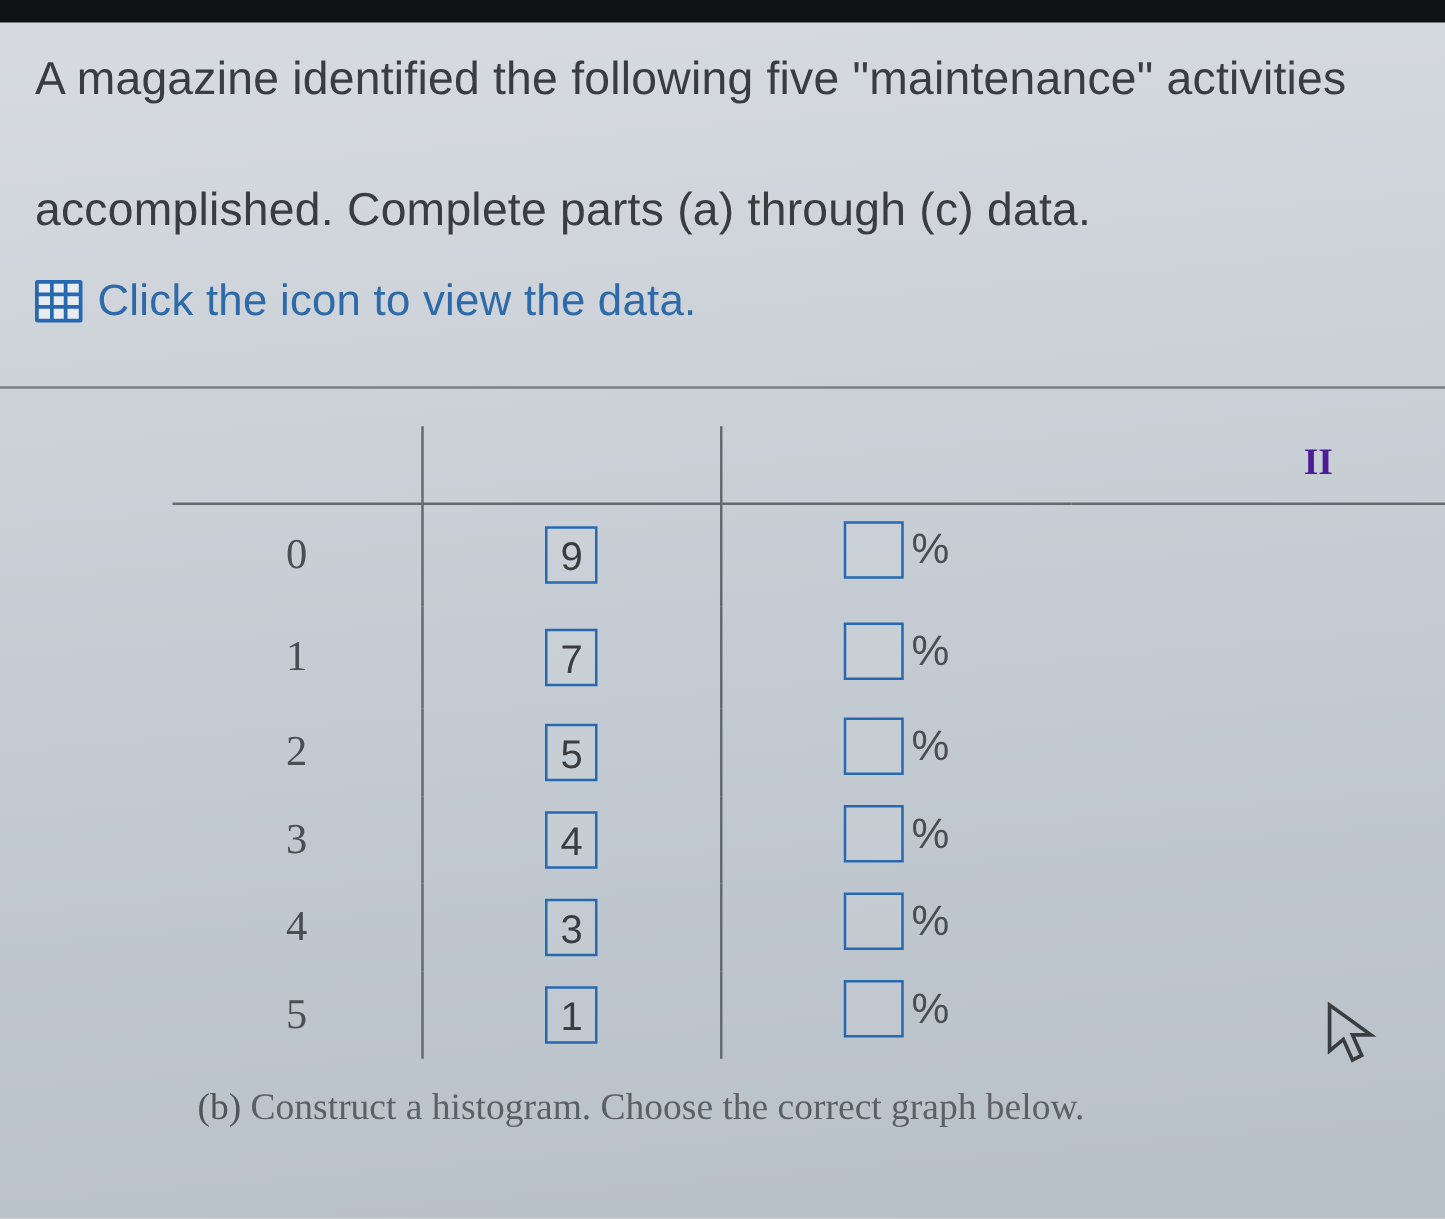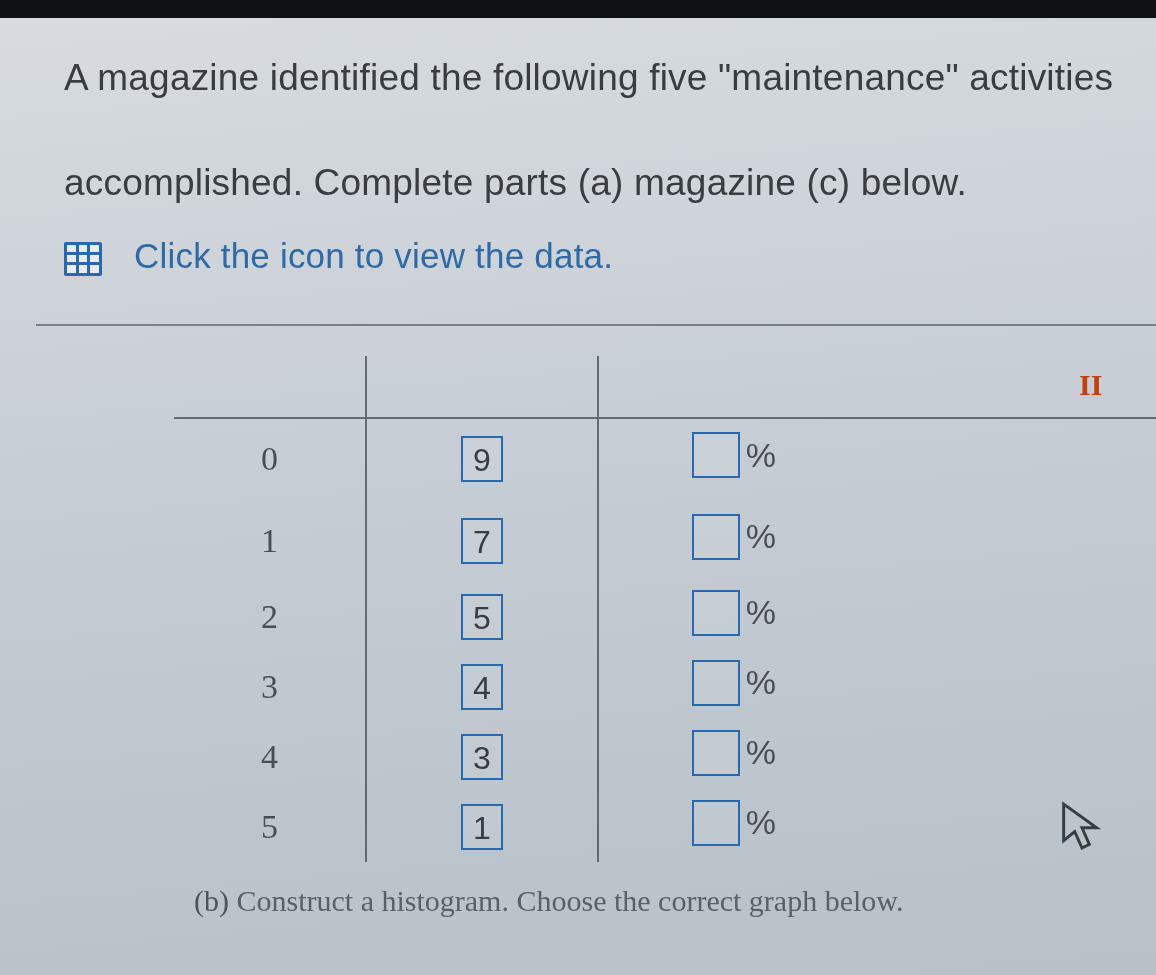--- a/index.html
+++ b/index.html
@@ -10,35 +10,34 @@
       height: 975px;
       overflow: hidden;
       position: relative;
     }
     .top-strip {
       height: 18px;
       background: #0f1214;
       width: 100%;
     }
     .content {
-      padding: 34px 0 0 28px;
+      padding: 19px 0 0 28px;
       color: #2a2d30;
-      margin-left: 36px;
     }
     .question-text {
       font-size: 37px;
       line-height: 1.42;
       color: #3a3d40;
       letter-spacing: 0.2px;
       margin-bottom: 26px;
     }
     .data-link-row {
       display: flex;
-      align-items: flex-end;
-      gap: 32px;
+      align-items: center;
+      gap: 12px;
       margin-top: 10px;
       margin-bottom: 48px;
     }
     .grid-icon {
       width: 38px;
       height: 34px;
       display: grid;
       grid-template-columns: repeat(3, 1fr);
       grid-template-rows: repeat(3, 1fr);
       gap: 3px;
@@ -63,21 +62,21 @@
     .table-wrap {
       margin-top: 30px;
       margin-left: 110px;
       position: relative;
     }
     .header-marker {
       position: absolute;
       top: 12px;
       left: 905px;
       font-size: 30px;
-      color: #c2410c;
+      color: #4c1d95;
       font-family: "Times New Roman", serif;
       font-weight: bold;
     }
     table {
       border-collapse: collapse;
     }
     td {
       padding: 0;
       vertical-align: middle;
       text-align: center;
@@ -139,21 +138,21 @@
 </head>
 <body>
 
 <div class="top-strip"></div>
 
 <div class="content">
 
   <div class="question-text">
     <span>A magazine identified the following five "maintenance" activities</span><br>
     <br>
-    <span>accomplished. Complete parts (a) magazine (c) below.</span>
+    <span>accomplished. Complete parts (a) through (c) data.</span>
   </div>
 
   <div class="data-link-row">
     <div class="grid-icon">
       <div></div>
         <div></div>
         <div></div>
       <div></div>
         <div></div>
         <div></div>

